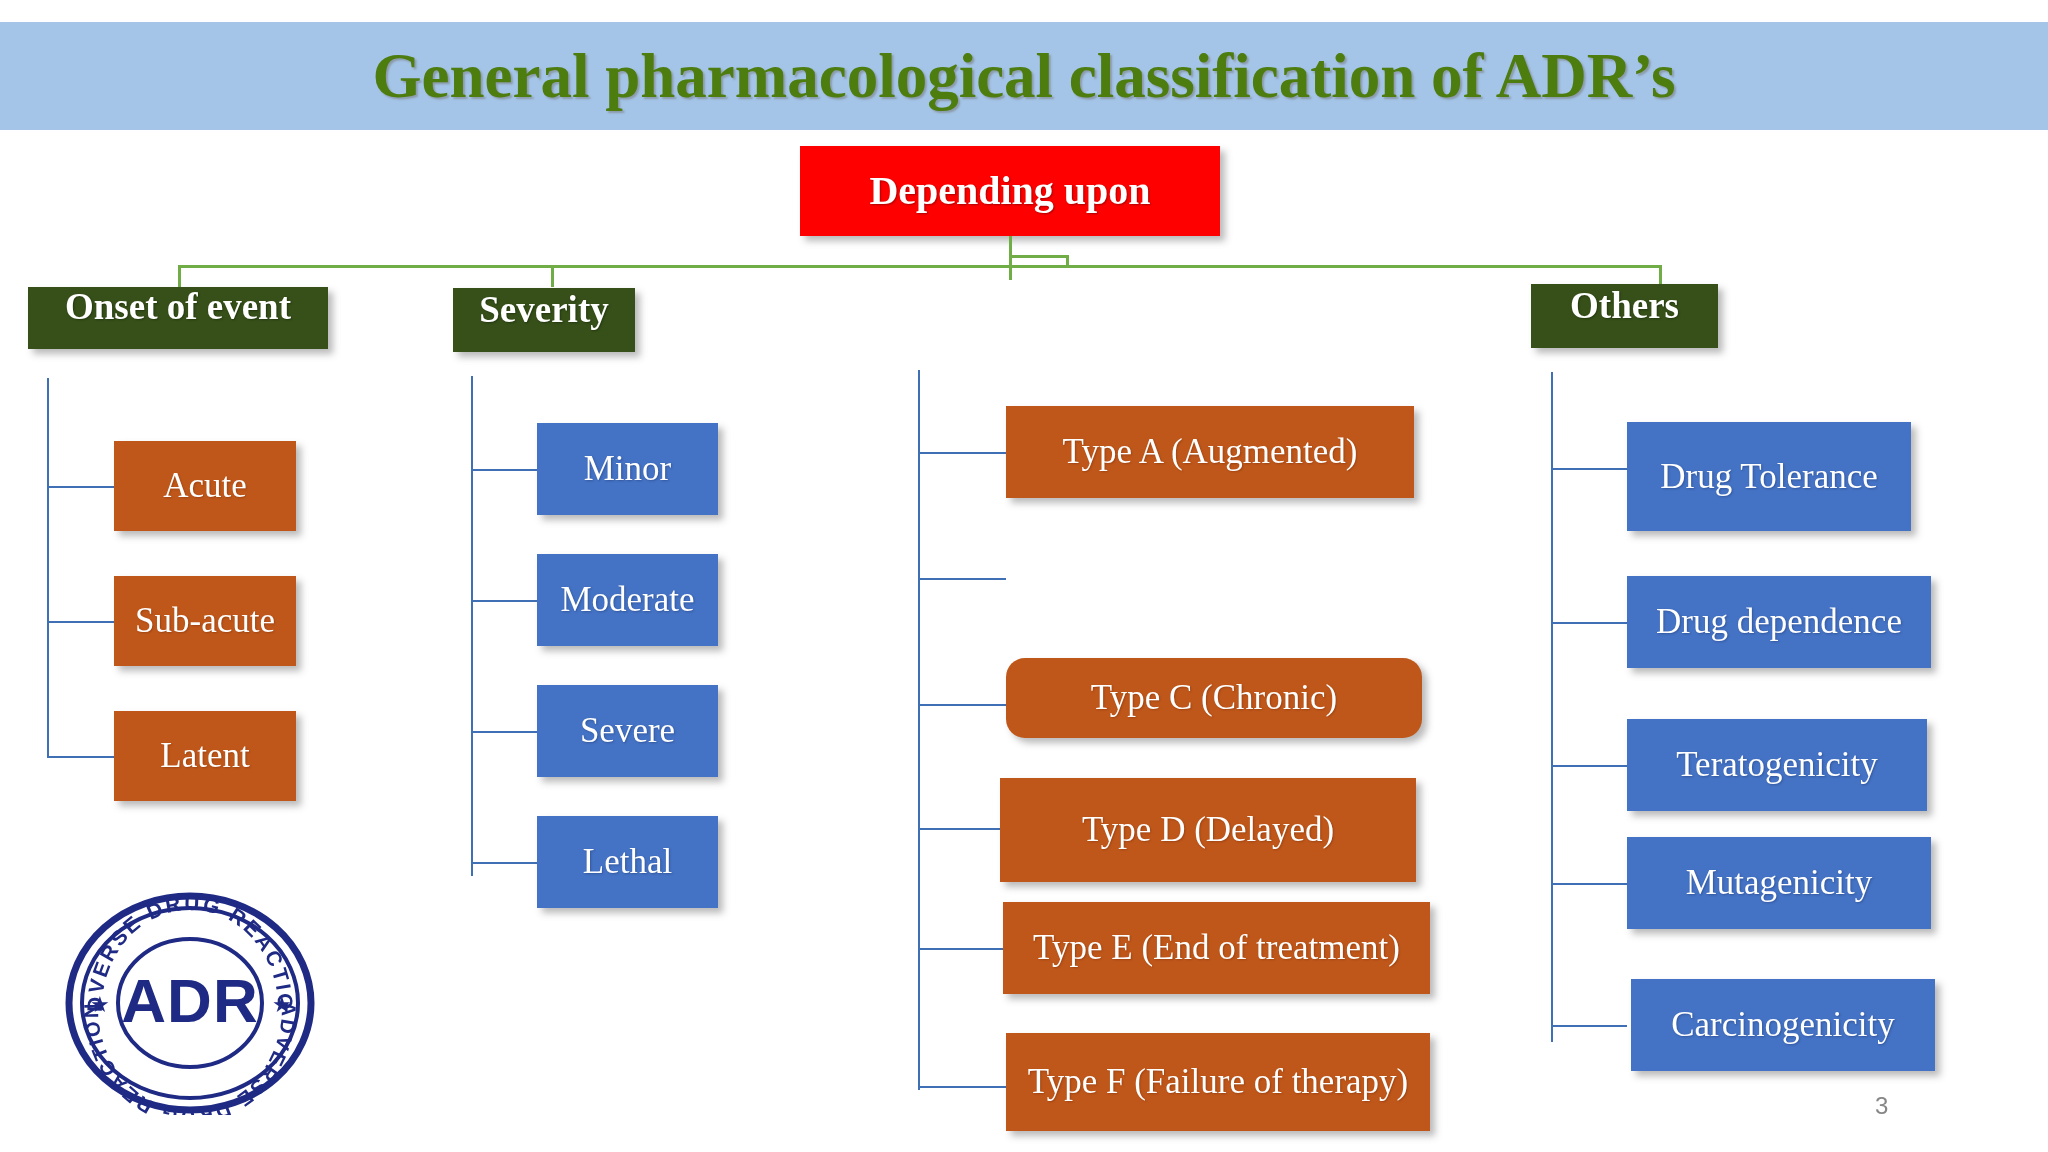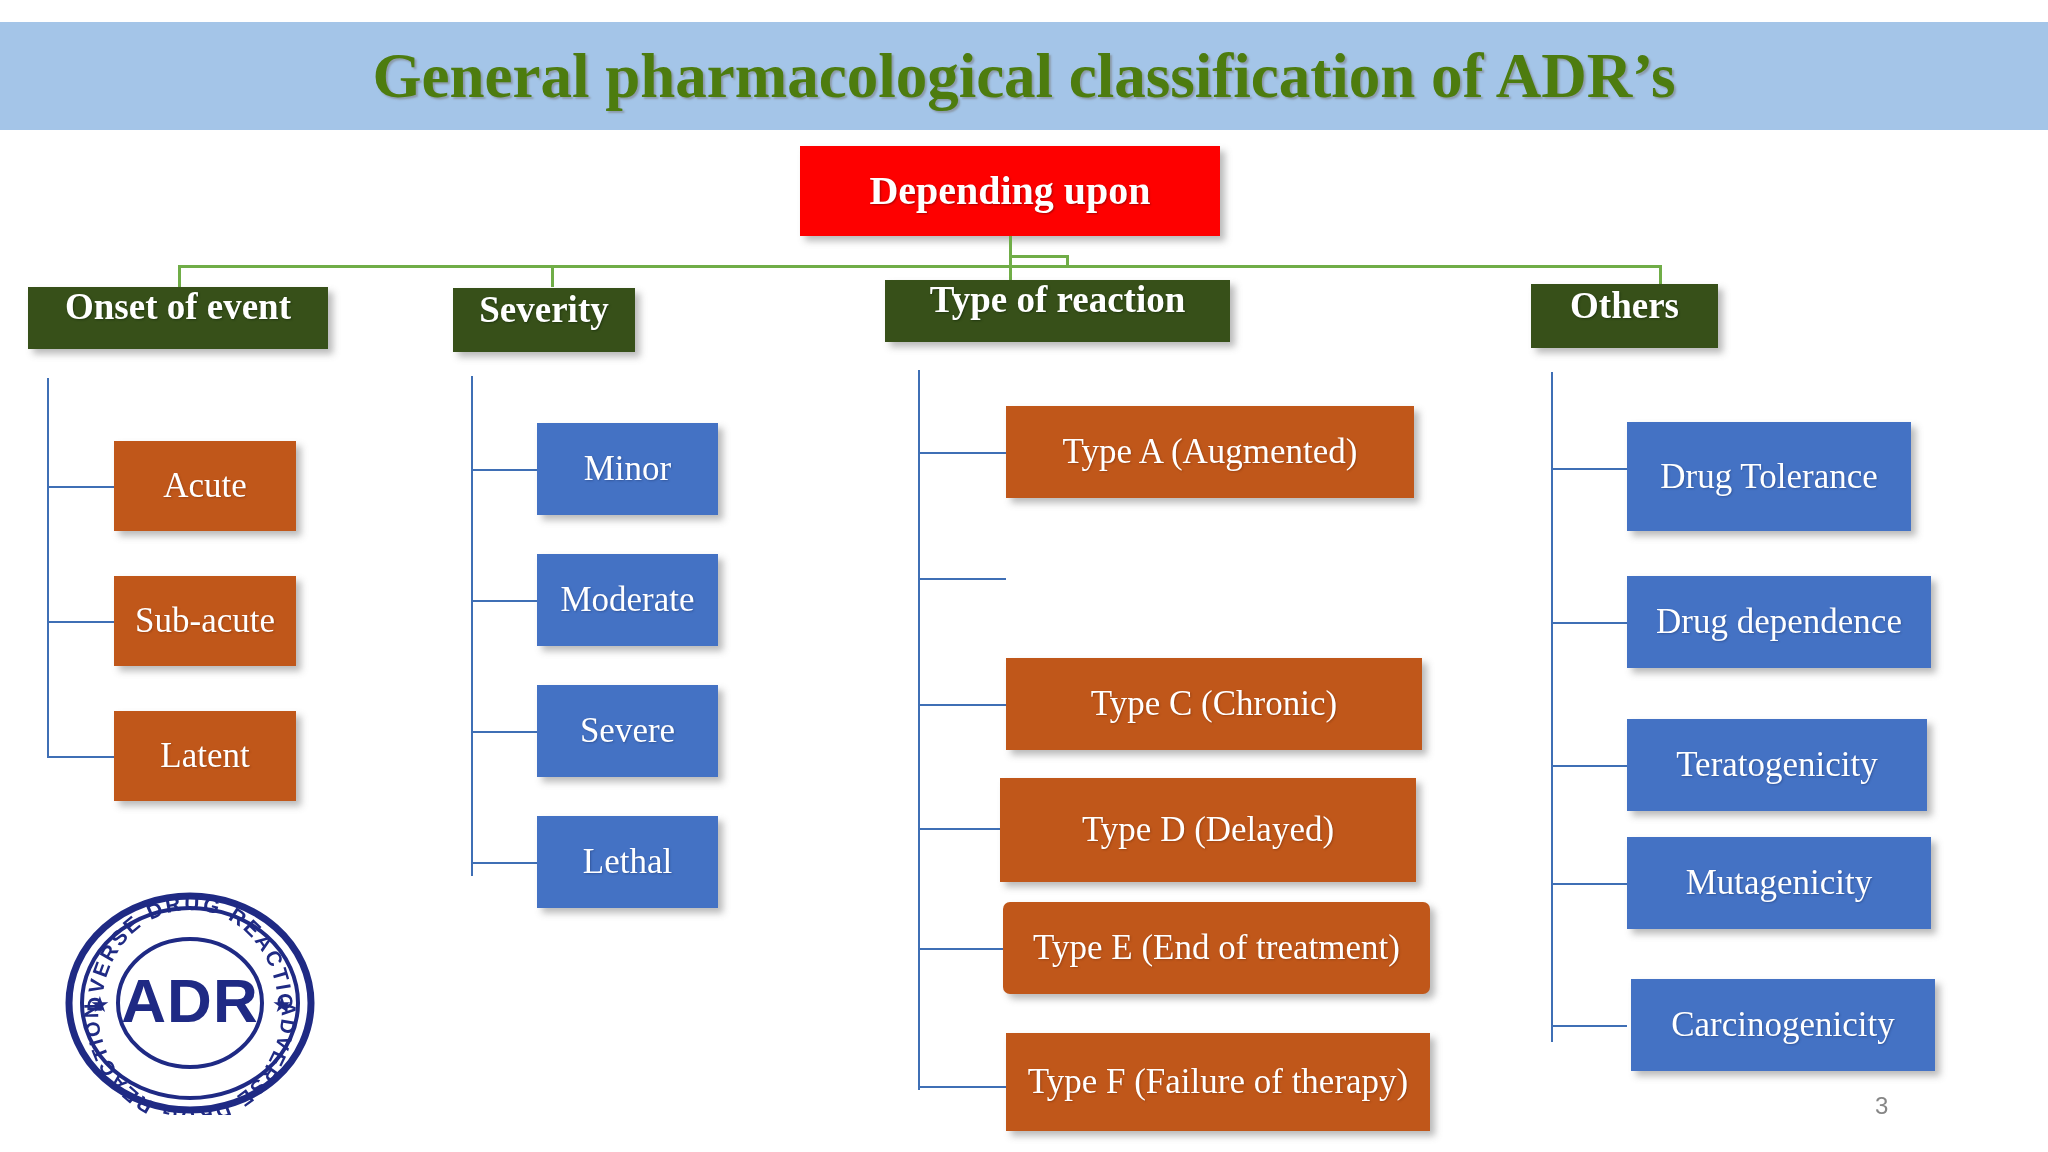--- a/index.html
+++ b/index.html
@@ -118,34 +118,33 @@
   <div class="hb" style="position:absolute;left:471px;top:469px;width:66px;"></div>
   <div class="hb" style="position:absolute;left:471px;top:600px;width:66px;"></div>
   <div class="hb" style="position:absolute;left:471px;top:731px;width:66px;"></div>
   <div class="hb" style="position:absolute;left:471px;top:862px;width:66px;"></div>
 
   <div class="node leaf-blue" style="left:537px;top:423px;width:181px;height:92px;">Minor</div>
   <div class="node leaf-blue" style="left:537px;top:554px;width:181px;height:92px;">Moderate</div>
   <div class="node leaf-blue" style="left:537px;top:685px;width:181px;height:92px;">Severe</div>
   <div class="node leaf-blue" style="left:537px;top:816px;width:181px;height:92px;">Lethal</div>
 
-  <div class="node cat-node" style="left:885px;top:280px;width:345px;height:62px;padding-bottom:25px;">Type of reaction</div>
 
   <div class="vb" style="position:absolute;left:918px;top:370px;height:720px;"></div>
   <div class="hb" style="position:absolute;left:918px;top:452px;width:88px;"></div>
   <div class="hb" style="position:absolute;left:918px;top:578px;width:88px;"></div>
   <div class="hb" style="position:absolute;left:918px;top:704px;width:88px;"></div>
   <div class="hb" style="position:absolute;left:918px;top:828px;width:88px;"></div>
   <div class="hb" style="position:absolute;left:918px;top:948px;width:88px;"></div>
   <div class="hb" style="position:absolute;left:918px;top:1086px;width:88px;"></div>
 
   <div class="node leaf-orange" style="left:1006px;top:406px;width:408px;height:92px;">Type A (Augmented)</div>
-  <div class="node leaf-orange" style="left:1006px;top:658px;width:416px;height:92px;">Type C (Chronic)</div>
+  <div class="node leaf-orange" style="left:1006px;top:658px;width:416px;height:80px;border-radius:19px;">Type C (Chronic)</div>
   <div class="node leaf-orange" style="left:1000px;top:778px;width:416px;height:104px;">Type D (Delayed)</div>
-  <div class="node leaf-orange" style="left:1003px;top:902px;width:427px;height:92px;border-radius:7px;">Type E (End of treatment)</div>
+  <div class="node leaf-orange" style="left:1003px;top:902px;width:427px;height:92px;">Type E (End of treatment)</div>
   <div class="node leaf-orange" style="left:1006px;top:1033px;width:424px;height:98px;">Type F (Failure of therapy)</div>
 
   <div class="node cat-node" style="left:1531px;top:284px;width:187px;height:64px;padding-bottom:22px;">Others</div>
 
   <div class="vb" style="position:absolute;left:1551px;top:372px;height:670px;"></div>
   <div class="hb" style="position:absolute;left:1551px;top:468px;width:76px;"></div>
   <div class="hb" style="position:absolute;left:1551px;top:622px;width:76px;"></div>
   <div class="hb" style="position:absolute;left:1551px;top:765px;width:76px;"></div>
   <div class="hb" style="position:absolute;left:1551px;top:883px;width:76px;"></div>
   <div class="hb" style="position:absolute;left:1551px;top:1025px;width:76px;"></div>

